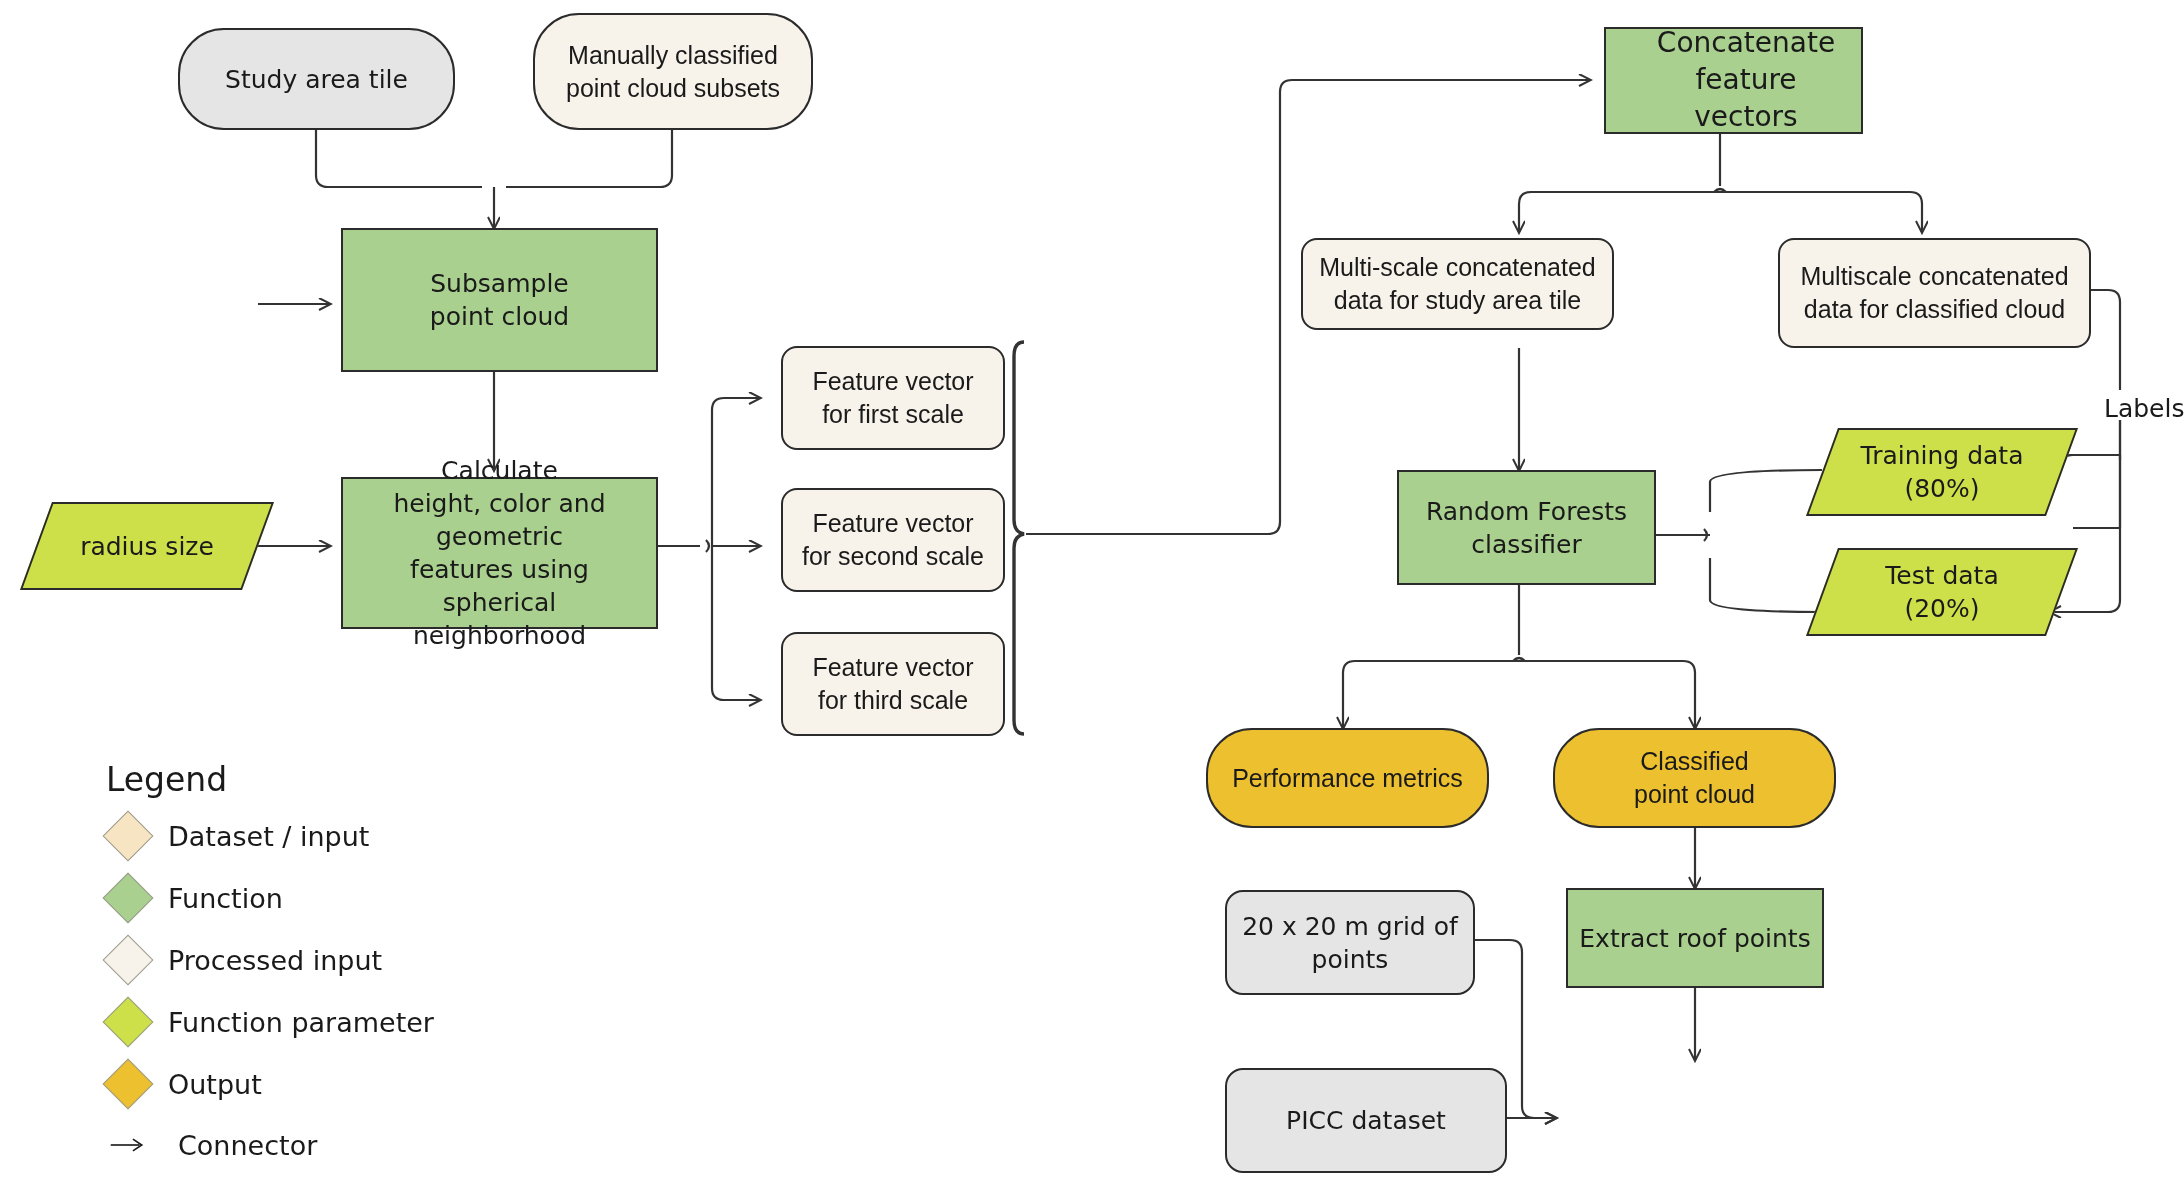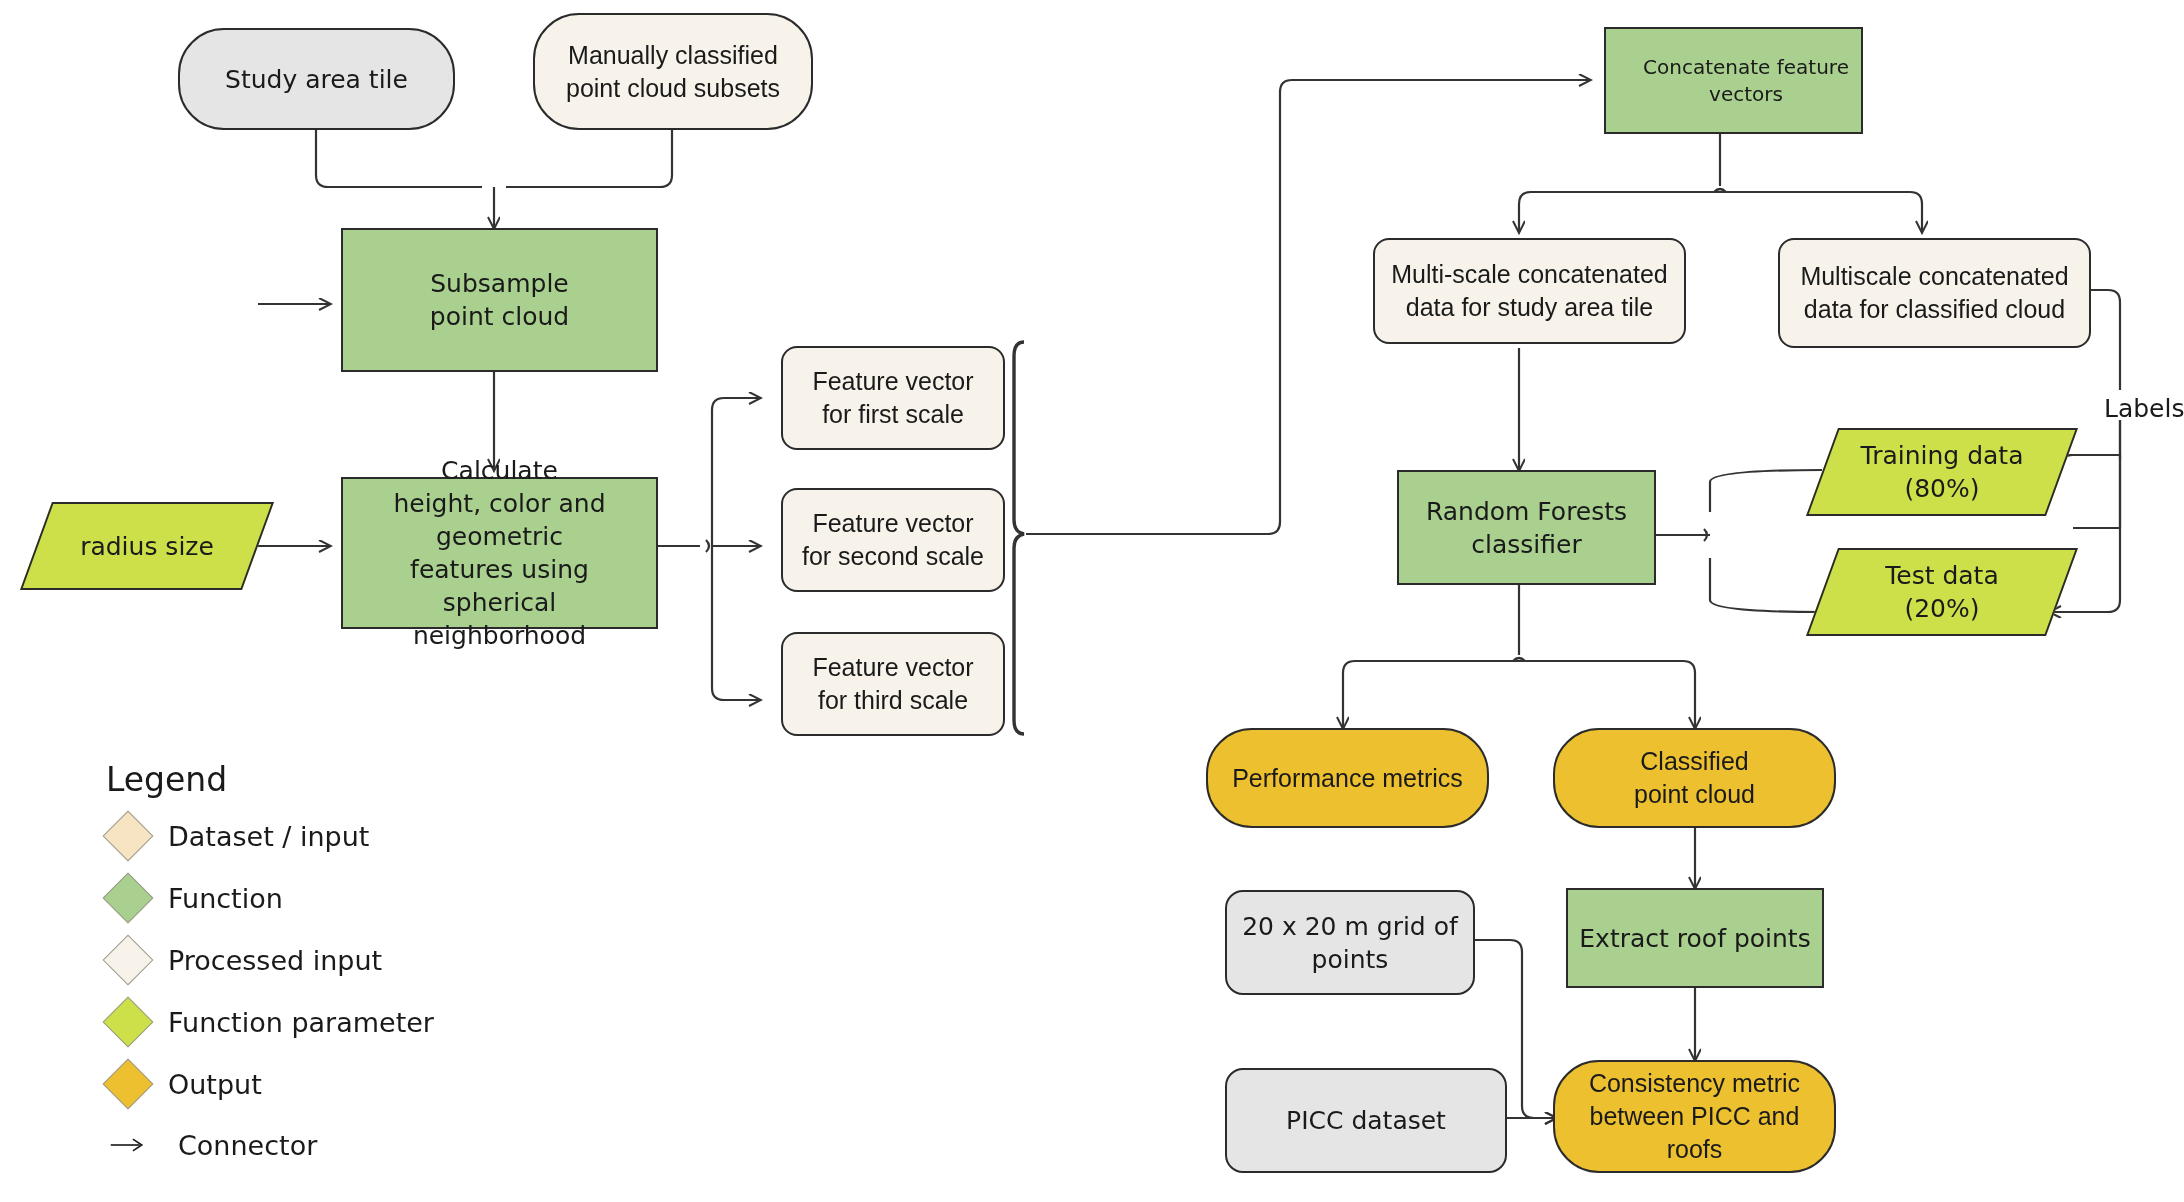--- a/index.html
+++ b/index.html
@@ -144,26 +144,26 @@
   <div class="node t-processed" style="left:781px;top:488px;width:224px;height:104px;font-size:25px;">
     <span>Feature vector
 for second scale</span>
   </div>
 
   <div class="node t-processed" style="left:781px;top:632px;width:224px;height:104px;font-size:25px;">
     <span>Feature vector
 for third scale</span>
   </div>
 
-  <div class="node t-function" style="left:1604px;top:27px;width:259px;height:107px;font-size:20px;padding-left:35px;">
+  <div class="node t-function" style="left:1604px;top:27px;width:259px;height:107px;font-size:28px;padding-left:35px;">
     <span>Concatenate feature
 vectors</span>
   </div>
 
-  <div class="node t-processed" style="left:1373px;top:238px;width:313px;height:106px;font-size:25px;">
+  <div class="node t-processed" style="left:1301px;top:238px;width:313px;height:92px;font-size:25px;">
     <span>Multi-scale concatenated
 data for study area tile</span>
   </div>
 
   <div class="node t-processed" style="left:1778px;top:238px;width:313px;height:110px;font-size:25px;">
     <span>Multiscale concatenated
 data for classified cloud</span>
   </div>
 
   <div class="edge-label" style="left:2104px;top:394px;">
@@ -202,25 +202,20 @@
   </div>
 
   <div class="node t-dataset" style="left:1225px;top:1068px;width:282px;height:105px;border-radius:18px;font-size:25px;">
     <span>PICC dataset</span>
   </div>
 
   <div class="node t-function" style="left:1566px;top:888px;width:258px;height:100px;font-size:25px;">
     <span>Extract roof points</span>
   </div>
 
-  <div class="node t-output" style="left:1553px;top:1060px;width:283px;height:113px;font-size:25px;">
-    <span>Consistency metric
-between PICC and
-roofs</span>
-  </div>
 
   <div id="legend" style="left:106px;top:760px;width:520px;height:350px;">
 
     <div class="legend-title" style="left:0px;top:0px;">
       <span>Legend</span>
     </div>
 
     <div class="legend-row" style="left:4px;top:58px;">
       <div class="legend-dia" style="background:#f7e4c3;"></div>
       <div class="legend-lbl">

